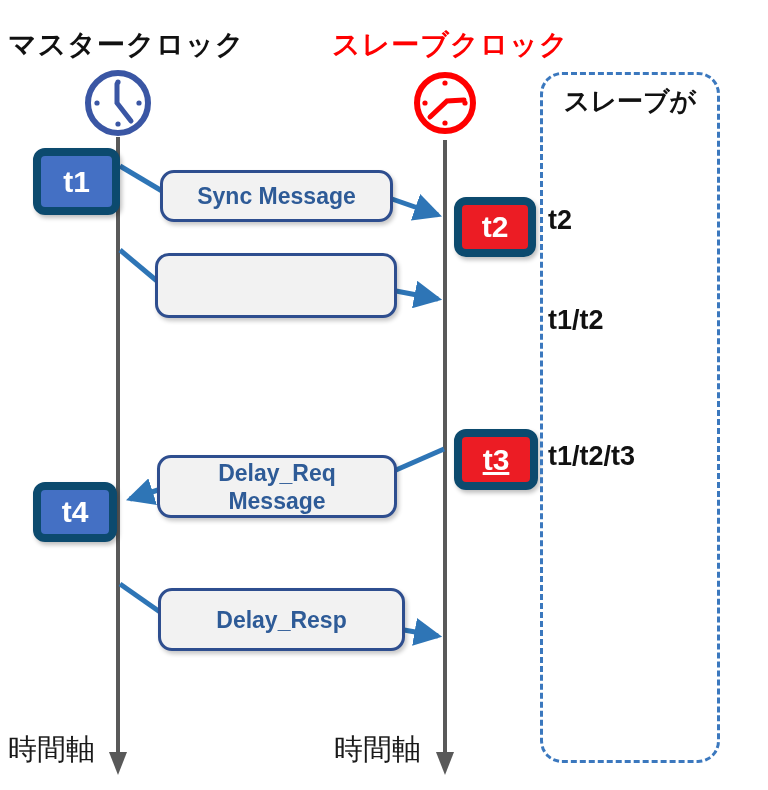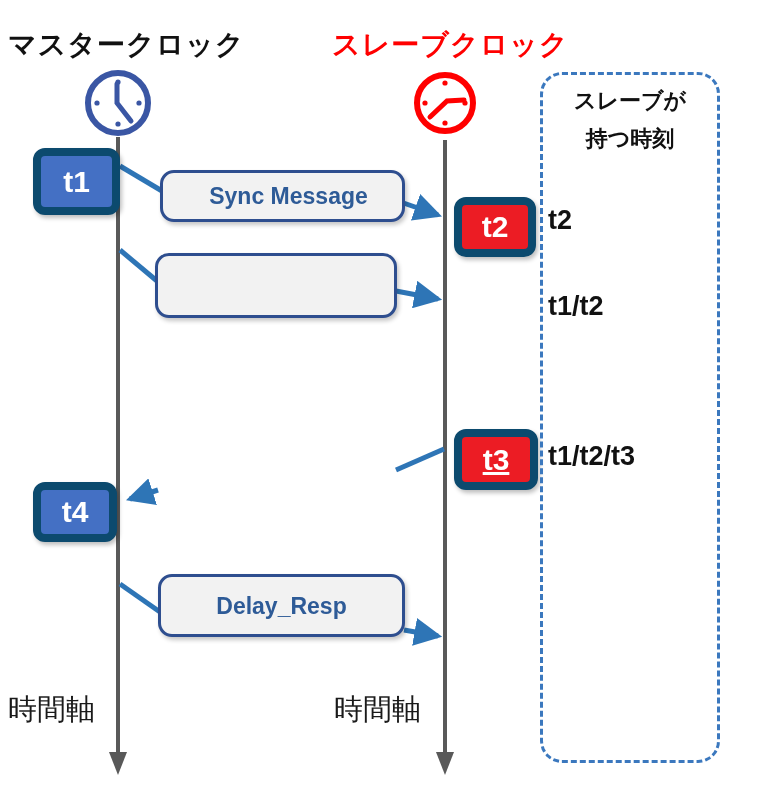--- a/index.html
+++ b/index.html
@@ -25,27 +25,27 @@
     background:#F2F2F2;border:3px solid #2E4E8F;border-radius:14px;
     color:#2E5B97;font-size:23px;font-weight:bold;line-height:28px;text-align:center;
     box-shadow:2px 3px 4px rgba(0,0,0,0.22);
   }
   .panel{
     position:absolute;left:540px;top:72px;width:180px;height:691px;
     border:3.5px dashed #3B78BE;border-radius:22px;box-sizing:border-box;
   }
   .panel-title{
     position:absolute;left:540px;top:82px;width:180px;text-align:center;
-    color:#111;font-size:22px;font-weight:bold;line-height:38px;
+    color:#111;font-size:26px;font-weight:bold;line-height:38px;
   }
   .panel-value{
     position:absolute;left:548px;color:#111;font-size:27px;font-weight:bold;white-space:nowrap;
   }
   .axis-label{
-    position:absolute;color:#1a1a1a;font-size:29px;font-weight:500;white-space:nowrap;
+    position:absolute;color:#1a1a1a;font-size:29px;font-weight:500;white-space:nowrap;margin-top:40px;
   }
 </style>
 </head>
 <body>
 
 <div id="stage">
 
   <svg id="bg-svg" viewBox="0 0 768 790" xmlns="http://www.w3.org/2000/svg">
     <defs>
       <marker id="arrBlue" viewBox="0 0 10 10" refX="8.5" refY="5" markerWidth="5.6" markerHeight="5.6" orient="auto-start-reverse">
@@ -96,37 +96,40 @@
   </svg>
 
   <div class="abs col-title slave-title" style="left:332px;top:26px;">スレーブクロック</div>
   <div class="abs col-title master-title" style="left:8px;top:26px;">マスタークロック</div>
 
   <div class="badge blue" style="left:33px;top:148px;width:71px;height:51px;">t1</div>
   <div class="badge red" style="left:454px;top:197px;width:66px;height:44px;">t2</div>
   <div class="badge red" style="left:454px;top:429px;width:68px;height:45px;text-decoration:underline;">t3</div>
   <div class="badge blue" style="left:33px;top:482px;width:68px;height:44px;">t4</div>
 
-  <div class="msg-box" style="left:160px;top:170px;width:227px;height:46px;padding-left:12px;">
+  <div class="msg-box" style="left:160px;top:170px;width:227px;height:46px;">
     <span>Sync Message</span>
   </div>
 
   <div class="msg-box" style="left:155px;top:253px;width:236px;height:59px;">
   </div>
 
+  <div class="msg-box" style="left:157px;top:455px;width:234px;height:57px;">
+    <span>Delay_Req</span>
+    <span>Message</span>
+  </div>
 
-  <div class="msg-box" style="left:158px;top:574px;width:241px;height:57px;">
+  <div class="msg-box" style="left:158px;top:588px;width:241px;height:57px;">
     <span>Delay_Resp</span>
   </div>
 
   <div class="panel"></div>
   <div class="panel-title">
     <div>スレーブが</div>
-    <div>持つ時刻</div>
   </div>
   <div class="panel-value" style="top:205px;">t2</div>
-  <div class="panel-value" style="top:291px;">t1/t2</div>
+  <div class="panel-value" style="top:305px;">t1/t2</div>
   <div class="panel-value" style="top:441px;">t1/t2/t3</div>
 
   <div class="axis-label" style="left:8px;top:690px;">時間軸</div>
   <div class="axis-label" style="left:334px;top:690px;">時間軸</div>
 
 </div>
 
 </body></html>

